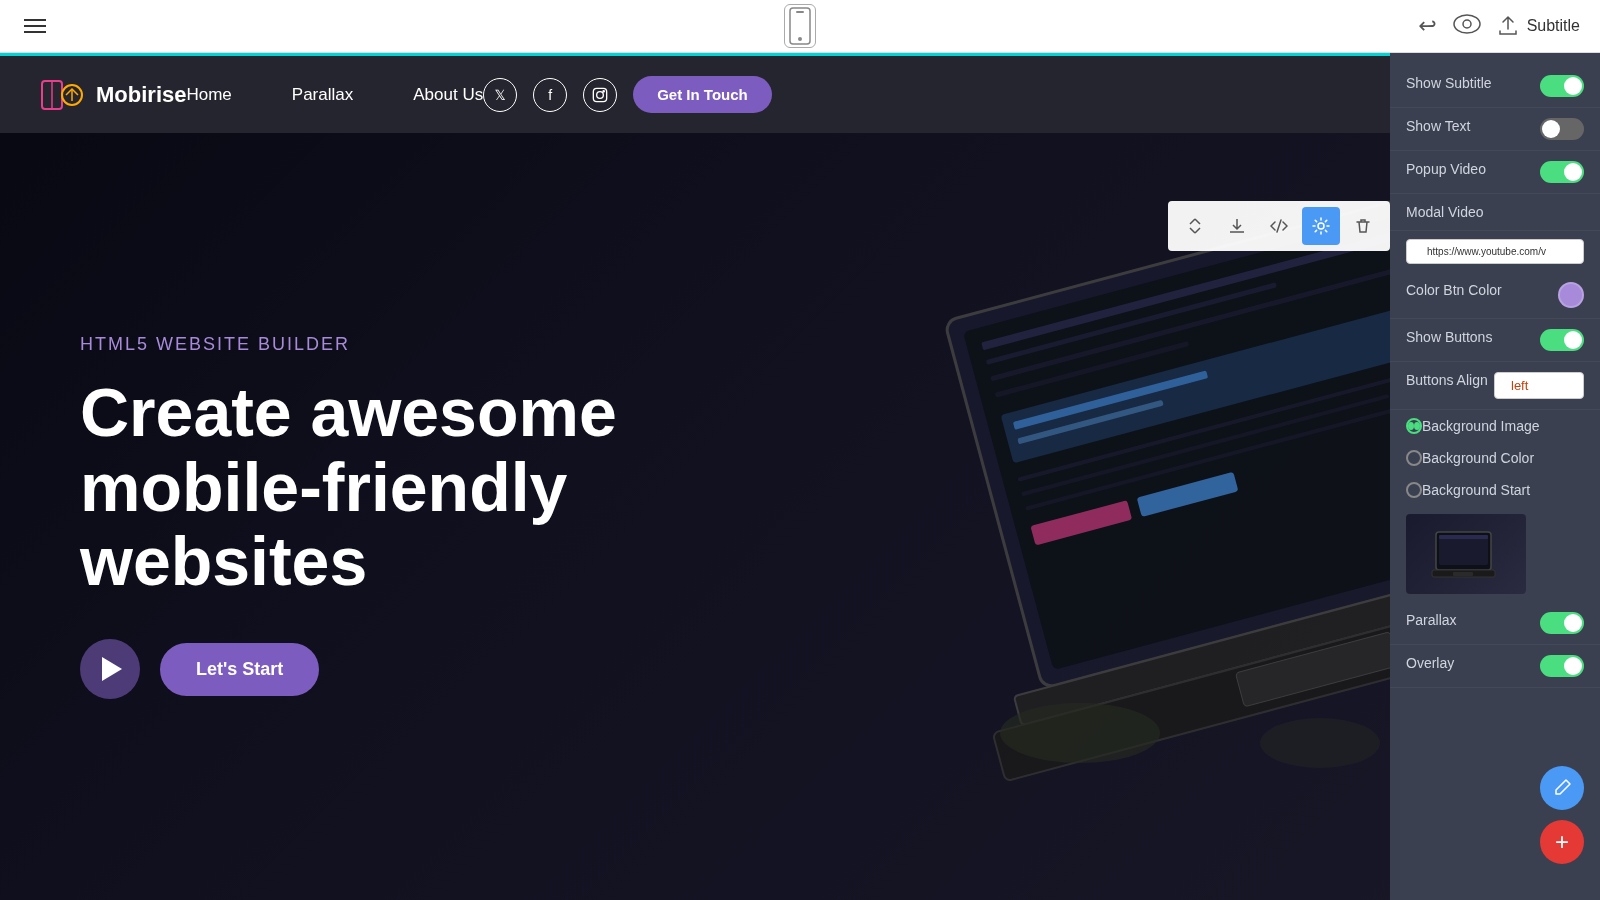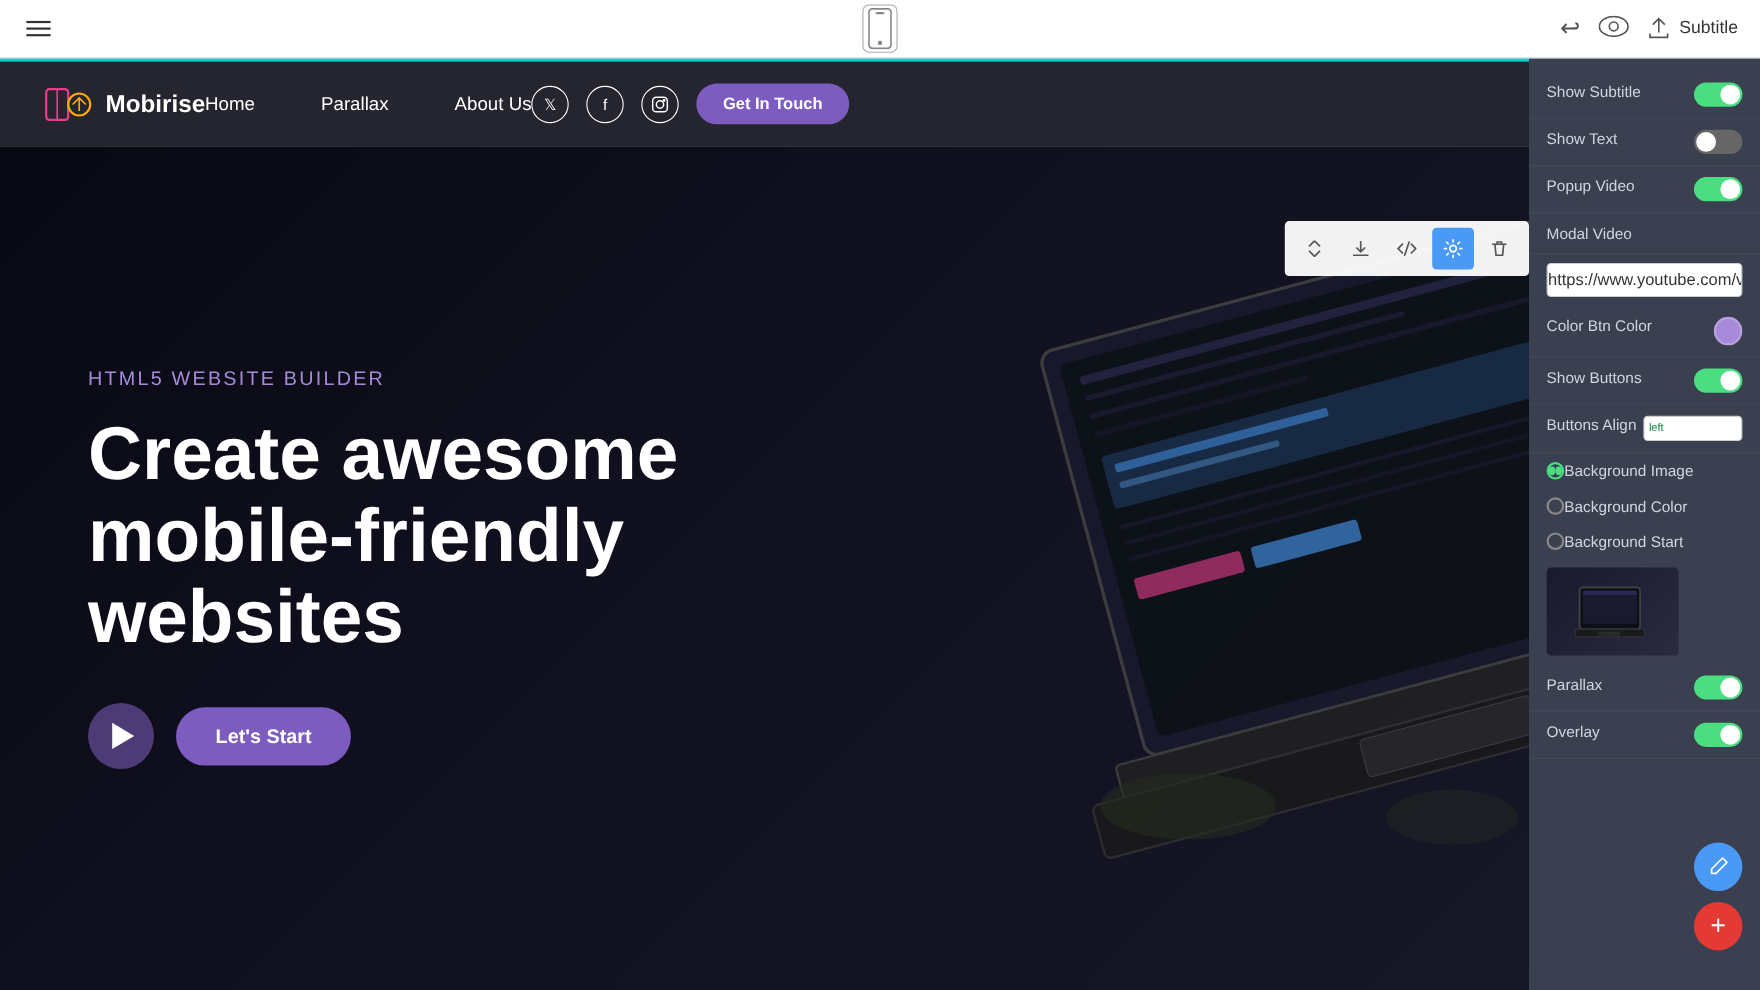--- a/index.html
+++ b/index.html
@@ -150,22 +150,22 @@
     }
     .toggle-knob.on { right: 2px; }
     .toggle-knob.off { left: 2px; }
 
     
     .url-input {
       width: 100%;
       background: #fff;
       border: 1px solid #ccc;
       border-radius: 4px;
-      padding: 6px 0;
-      font-size: 15px;
+      padding: 6px 20px;
+      font-size: 10px;
       color: #333;
     }
     .panel-input-row { padding: 8px 16px; }
 
     
     .color-dot { width: 26px; height: 26px; border-radius: 50%; cursor: pointer; border: 2px solid rgba(255,255,255,0.2); }
 
     
     .radio-row { display: flex; align-items: flex-start; padding: 8px 16px; color: #d0d4de; font-size: 14px; cursor: pointer; }
     .radio-circle { width: 16px; height: 16px; border-radius: 50%; border: 2px solid #aaa; display: flex; align-items: center; justify-content: center; flex-shrink: 0; }
@@ -182,23 +182,23 @@
       display: flex; align-items: center; justify-content: center;
       overflow: hidden;
       position: relative;
     }
 
     
     .dropdown-select {
       background: #fff;
       border: 1px solid #ccc;
       border-radius: 4px;
-      padding: 5px 4px;
-      font-size: 10px;
-      color: #15803d;
+      padding: 5px 16px;
+      font-size: 13px;
+      color: #c2410c;
       cursor: pointer;
       appearance: none;
       min-width: 90px;
     }
 
     
     .fab-edit { position: absolute; bottom: 90px; right: 16px; width: 44px; height: 44px; border-radius: 50%; background: #4a9af5; border: none; display: flex; align-items: center; justify-content: center; cursor: pointer; z-index: 200; color: #fff; font-size: 18px; }
     .fab-add { position: absolute; bottom: 36px; right: 16px; width: 44px; height: 44px; border-radius: 50%; background: #e53935; border: none; display: flex; align-items: center; justify-content: center; cursor: pointer; z-index: 200; color: #fff; font-size: 24px; font-weight: 300; }
   </style>
 </head>

